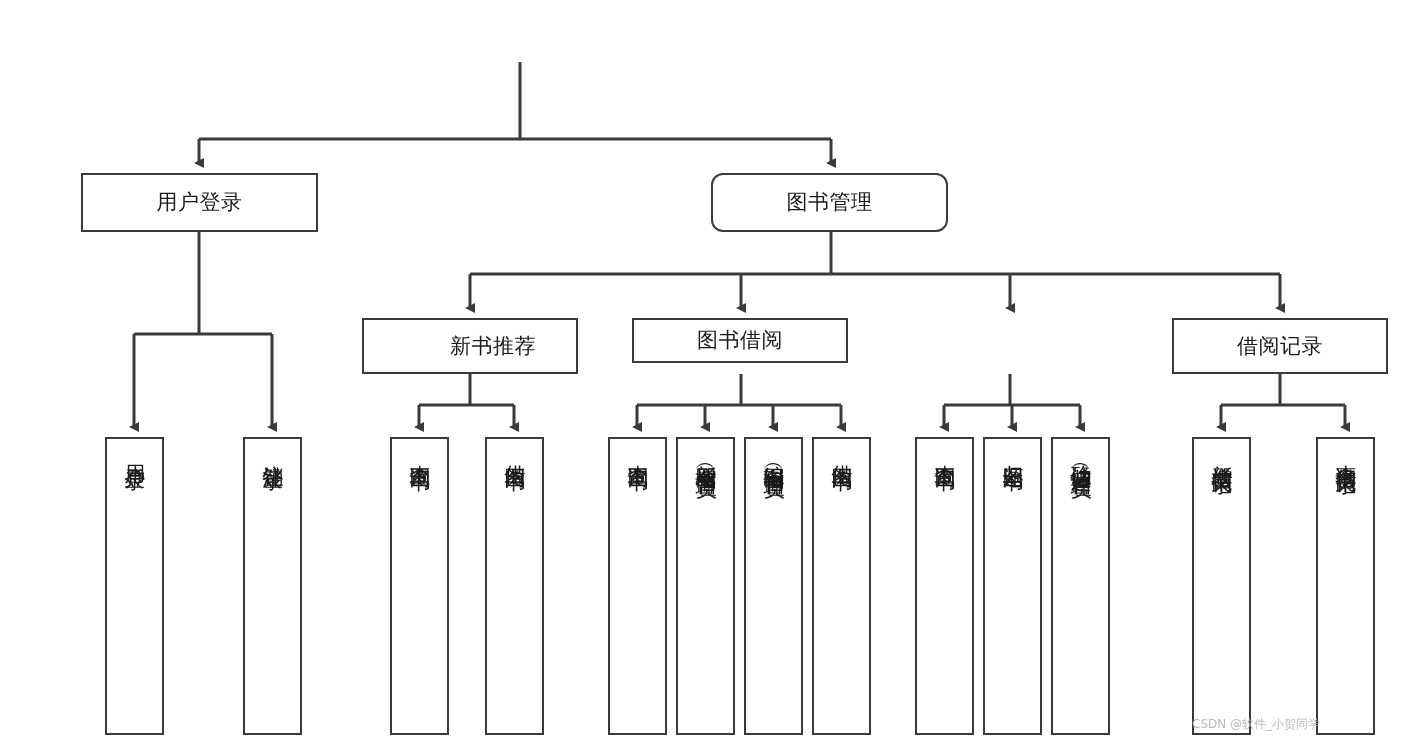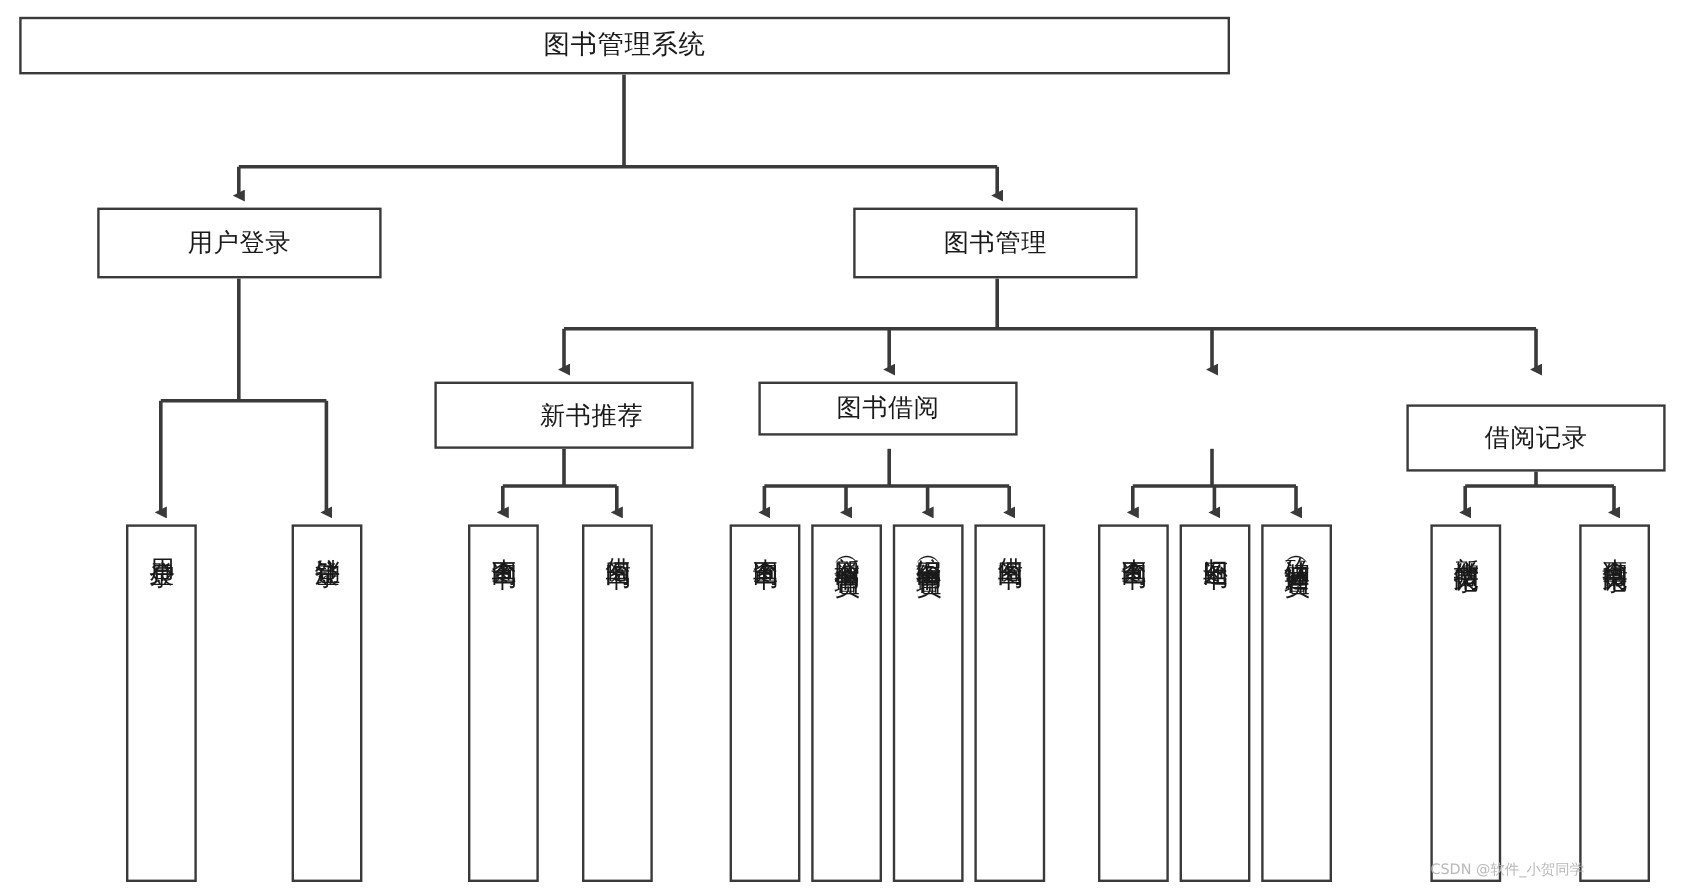--- a/index.html
+++ b/index.html
@@ -119,38 +119,35 @@
       <path d="M 1012 405 L 1012 427" marker-end="url(#arrow)"></path>
       <path d="M 1080 405 L 1080 427" marker-end="url(#arrow)"></path>
 
       <path d="M 1280 374 L 1280 405"></path>
       <path d="M 1221 405 L 1345 405"></path>
       <path d="M 1221 405 L 1221 427" marker-end="url(#arrow)"></path>
       <path d="M 1345 405 L 1345 427" marker-end="url(#arrow)"></path>
     </g>
   </svg>
 
-  <div class="node horizontal root" style="left:16px; top:14px; width:1009px; height:48px;">
-    <span class="node-label">图书管理系统</span>
-  </div>
 
   <div class="node horizontal" style="left:81px; top:173px; width:237px; height:59px;">
     <span class="node-label">用户登录</span>
   </div>
-  <div class="node horizontal" style="left:711px; top:173px; width:237px; height:59px;">
+  <div class="node horizontal" style="left:711px; top:173px; width:237px; height:59px;border-radius:12px;">
     <span class="node-label">图书管理</span>
   </div>
 
   <div class="node horizontal" style="left:362px; top:318px; width:216px; height:56px;padding-left:46px;">
     <span class="node-label">新书推荐</span>
   </div>
   <div class="node horizontal" style="left:632px; top:318px; width:216px; height:45px;align-items:center;">
     <span class="node-label">图书借阅</span>
   </div>
-  <div class="node horizontal" style="left:1172px; top:318px; width:216px; height:56px;margin-top:19px;">
+  <div class="node horizontal" style="left:1172px; top:318px; width:216px; height:56px;">
     <span class="node-label">借阅记录</span>
   </div>
 
   <div class="node vertical" style="left:105px; top:437px; width:59px; height:298px;">
     <span class="node-label">用户登录</span>
   </div>
   <div class="node vertical" style="left:243px; top:437px; width:59px; height:298px;">
     <span class="node-label">注销登录</span>
   </div>
   <div class="node vertical" style="left:390px; top:437px; width:59px; height:298px;">

